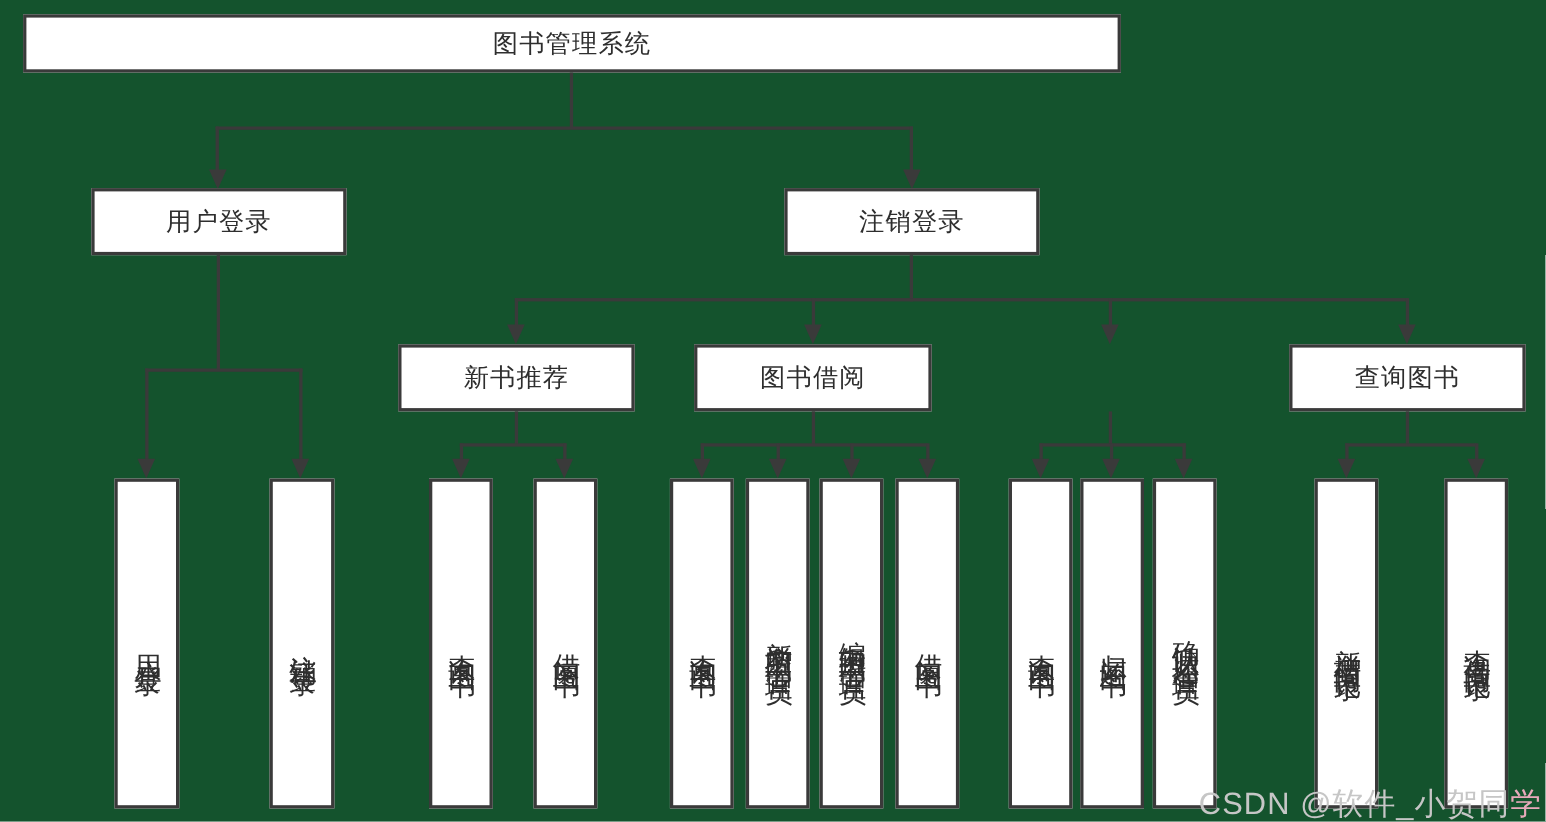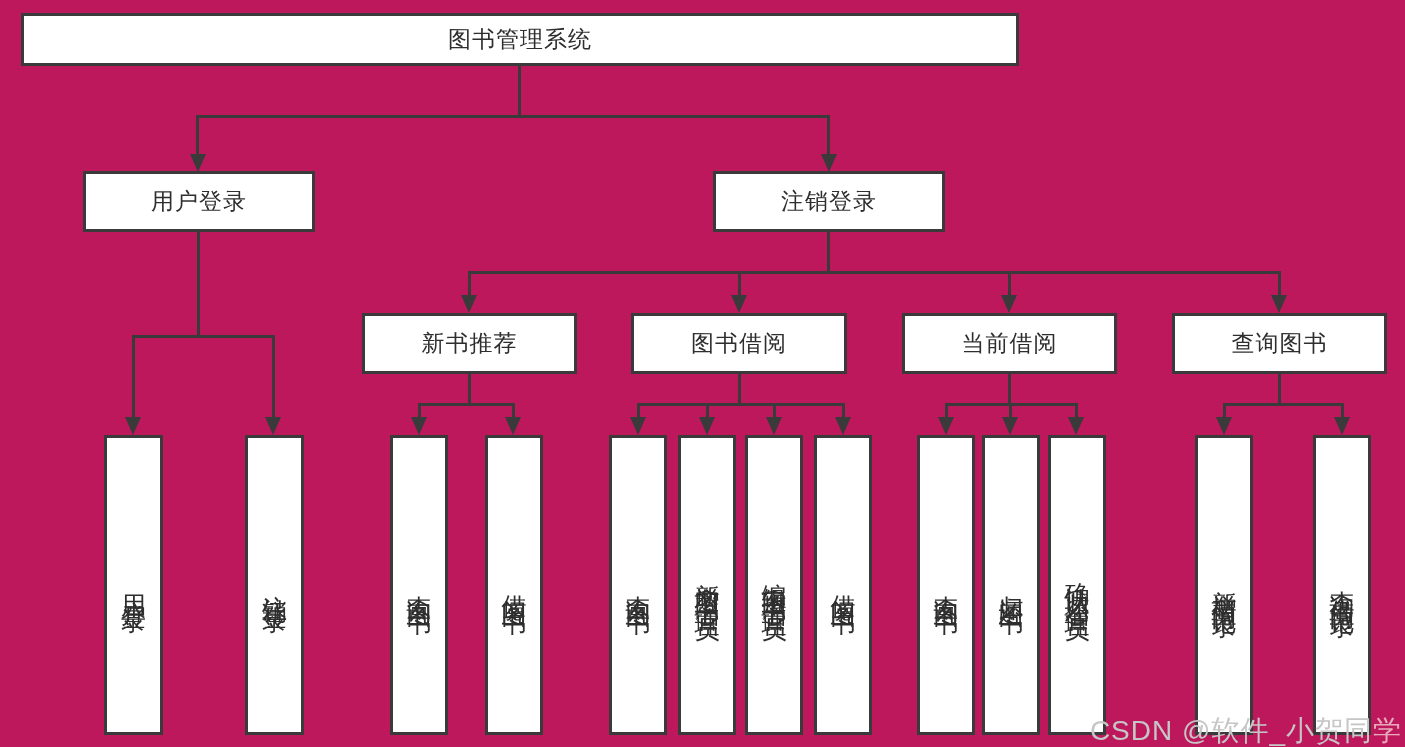--- a/index.html
+++ b/index.html
@@ -1,19 +1,19 @@
 <!DOCTYPE html>
 <html><head>
 <meta charset="utf-8">
 <style>
   html,body{margin:0;padding:0;background:#ffffff;}
   #canvas{
     position:relative;
     width:1405px;height:747px;
-    background:#be185d;
+    background:#14532d;
     font-family:"Liberation Sans","DejaVu Sans",sans-serif;
     overflow:hidden;
   }
   .box{
     position:absolute;
     background:#ffffff;
     border:3px solid #3a3a3a;
     box-sizing:border-box;
     display:flex;
     align-items:center;
@@ -88,23 +88,20 @@
   <div class="vline" style="left:1008px;top:271px;height:25px;"></div>
   <div class="arr" style="left:1001px;top:295px;"></div>
   <div class="vline" style="left:1278px;top:271px;height:25px;"></div>
   <div class="arr" style="left:1271px;top:295px;"></div>
 
   <div class="box hbox" style="left:362px;top:313px;width:215px;height:61px;">
     <span>新书推荐</span>
   </div>
   <div class="box hbox" style="left:631px;top:313px;width:216px;height:61px;">
     <span>图书借阅</span>
-  </div>
-  <div class="box hbox" style="left:902px;top:313px;width:215px;height:61px;">
-    <span>当前借阅</span>
   </div>
   <div class="box hbox" style="left:1172px;top:313px;width:215px;height:61px;">
     <span>查询图书</span>
   </div>
 
   <div class="vline" style="left:468px;top:374px;height:31px;"></div>
   <div class="hline" style="left:418px;top:403px;width:97px;"></div>
   <div class="vline" style="left:418px;top:403px;height:16px;"></div>
   <div class="arr" style="left:411px;top:417px;"></div>
   <div class="vline" style="left:512px;top:403px;height:16px;"></div>

